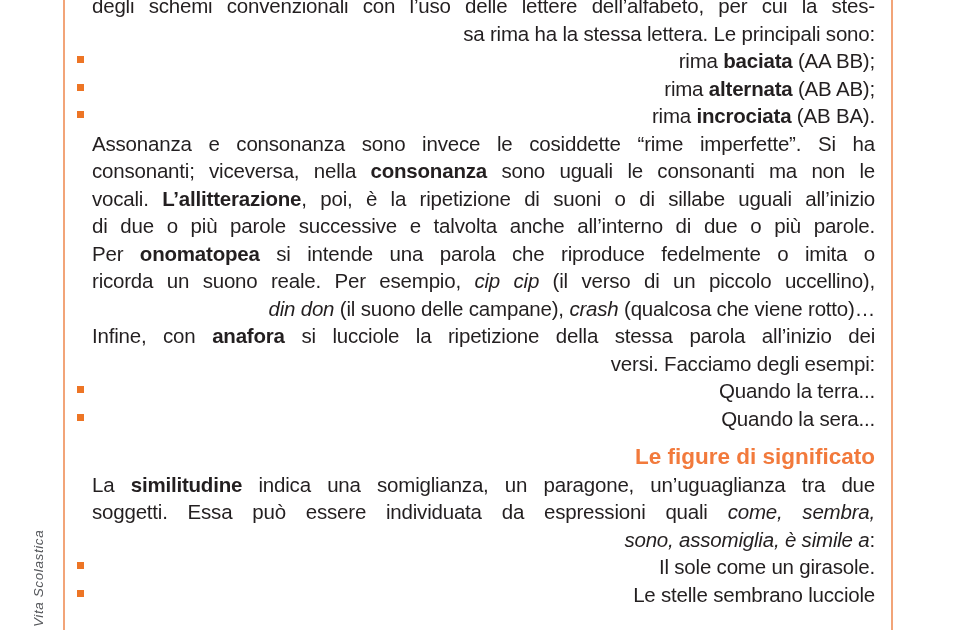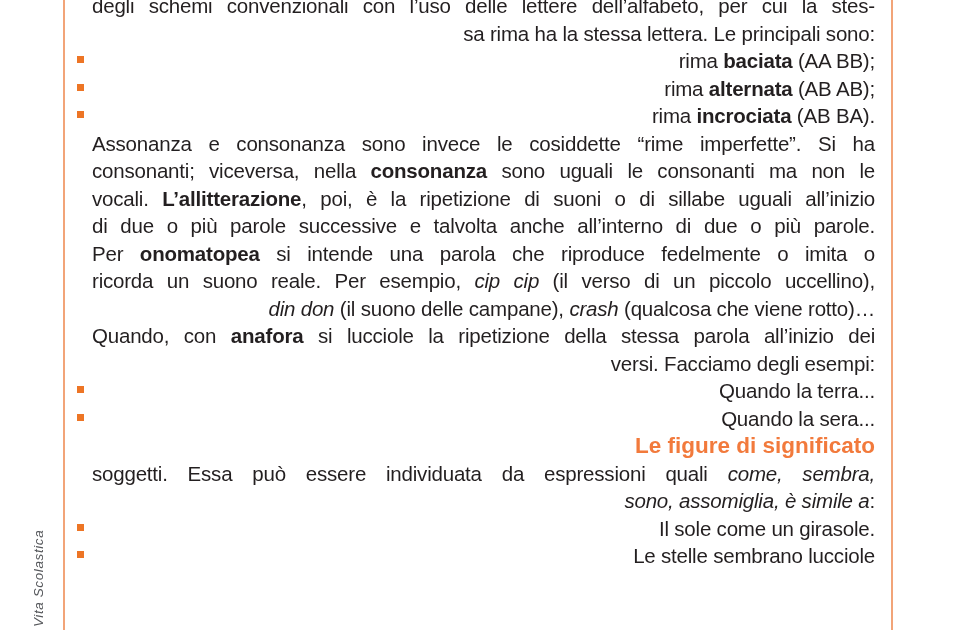--- a/index.html
+++ b/index.html
@@ -41,20 +41,21 @@
     line-height: 27.5px;
     letter-spacing: -0.2px;
     color: #231f20;
   }
   .line { min-height: 27.5px; text-align: right; }
   .line.justify { text-align: justify; text-align-last: justify; }
   .line b { font-weight: 700; }
   .line i { }
 
   .line.heading {
+    margin-top: 11px;
     color: #f27a3c;
     font-weight: 700;
     font-size: 22.5px;
     letter-spacing: 0;
   }
 
   .line.bullet { position: relative; }
   .bullet-marker {
     position: absolute;
     left: -15px; top: 9px;
@@ -75,23 +76,24 @@
       <div class="line bullet"><span class="bullet-marker"></span><span>rima </span><b>baciata</b><span> (AA BB);</span></div>
       <div class="line bullet"><span class="bullet-marker"></span><span>rima </span><b>alternata</b><span> (AB AB);</span></div>
       <div class="line bullet"><span class="bullet-marker"></span><span>rima </span><b>incrociata</b><span> (AB BA).</span></div>
       <div class="line text justify"><span>Assonanza e consonanza sono invece le cosiddette “rime imperfette”. Si ha</span></div>
       <div class="line text justify"><span>consonanti; viceversa, nella </span><b>consonanza</b><span> sono uguali le consonanti ma non le</span></div>
       <div class="line text justify"><span>vocali. </span><b>L’allitterazione</b><span>, poi, è la ripetizione di suoni o di sillabe uguali all’inizio</span></div>
       <div class="line text justify"><span>di due o più parole successive e talvolta anche all’interno di due o più parole.</span></div>
       <div class="line text justify"><span>Per </span><b>onomatopea</b><span> si intende una parola che riproduce fedelmente o imita o</span></div>
       <div class="line text justify"><span>ricorda un suono reale. Per esempio, </span><i>cip cip</i><span> (il verso di un piccolo uccellino),</span></div>
       <div class="line text"><i>din don</i><span> (il suono delle campane), </span><i>crash</i><span> (qualcosa che viene rotto)…</span></div>
-      <div class="line text justify"><span>Quando, con </span><b>anafora</b><span> si lucciole la ripetizione della stessa parola all’inizio dei</span></div>
+      <div class="line text justify"><span>Infine, con </span><b>anafora</b><span> si lucciole la ripetizione della stessa parola all’inizio dei</span></div>
       <div class="line text"><span>versi. Facciamo degli esempi:</span></div>
       <div class="line bullet"><span class="bullet-marker"></span><span>Quando la terra...</span></div>
       <div class="line bullet"><span class="bullet-marker"></span><span>Quando la sera...</span></div>
       <div class="line heading"><span>Le figure di significato</span></div>
+      <div class="line text justify"><span>La </span><b>similitudine</b><span> indica una somiglianza, un paragone, un’uguaglianza tra due</span></div>
       <div class="line text justify"><span>soggetti. Essa può essere individuata da espressioni quali </span><i>come, sembra,</i></div>
       <div class="line text"><i>sono, assomiglia, è simile a</i><span>:</span></div>
       <div class="line bullet"><span class="bullet-marker"></span><span>Il sole come un girasole.</span></div>
       <div class="line bullet"><span class="bullet-marker"></span><span>Le stelle sembrano lucciole</span></div>
     </div>
 </div>
 
 </body></html>

